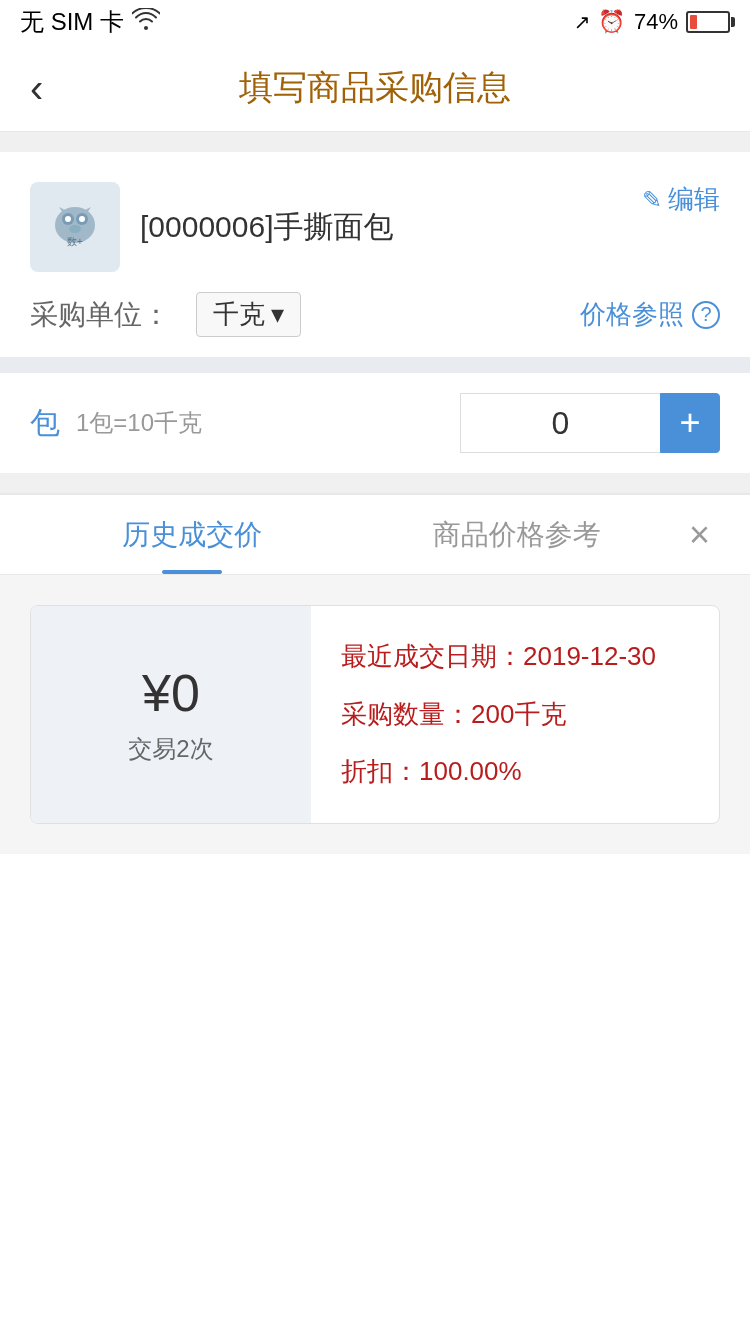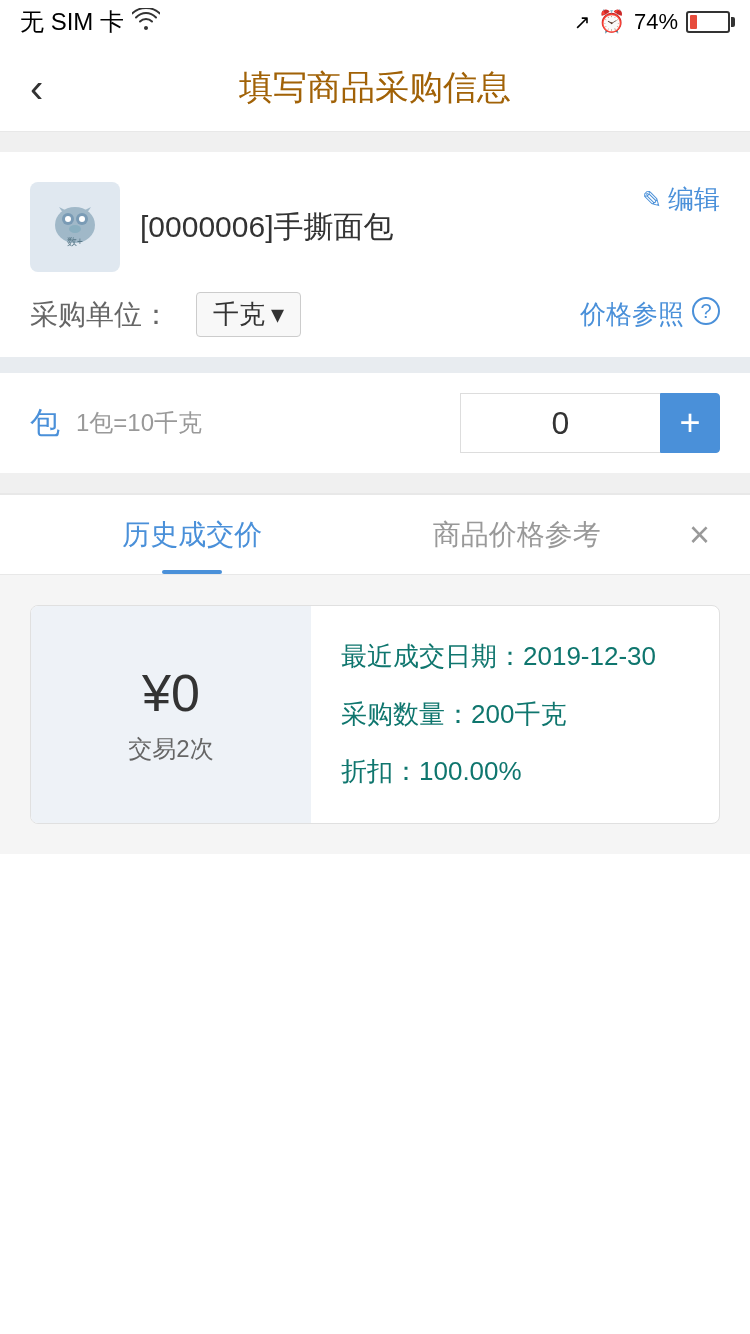--- a/index.html
+++ b/index.html
@@ -159,21 +159,21 @@
       font-size: 26px;
       color: #333;
       background: #f8f8f8;
       display: flex;
       align-items: center;
       gap: 6px;
       text-align: center;
     }
     .price-ref-link {
       display: flex;
-      align-items: flex-start;
+      align-items: center;
       gap: 8px;
       color: #4a90d9;
       font-size: 26px;
       cursor: pointer;
     }
 
     
     .divider-thick {
       height: 16px;
       background: #e8ecf0;
@@ -311,21 +311,21 @@
     }
     .price-right-panel {
       flex: 1;
       padding: 30px 30px;
       display: flex;
       flex-direction: column;
       gap: 16px;
     }
     .price-detail-row {
       font-size: 26px;
-      color: #0f766e;
+      color: #b91c1c;
       line-height: 1.6;
     }
 
     
     .bottom-area {
       background: #fff;
       flex: 1;
       min-height: 600px;
     }
   </style>

